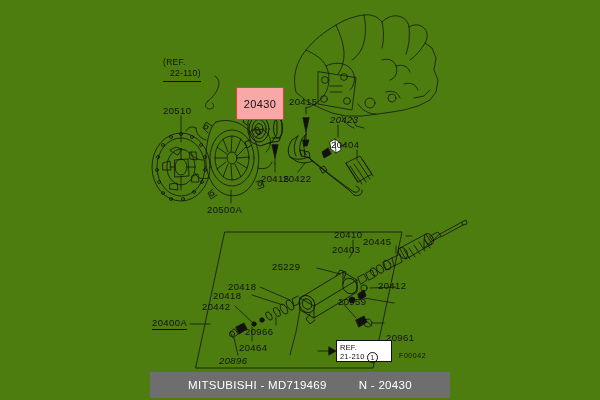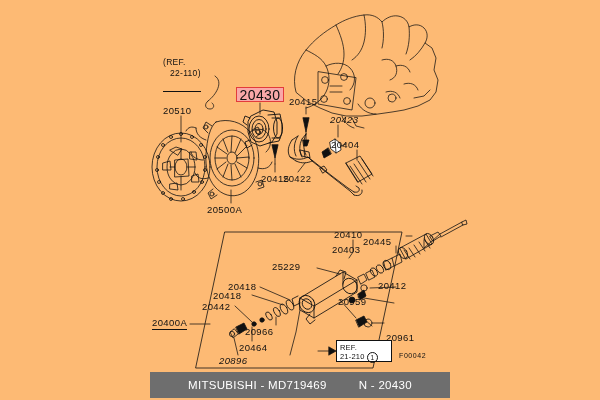--- a/index.html
+++ b/index.html
@@ -4,21 +4,21 @@
 <style>
   html, body {
     margin: 0;
     padding: 0;
     background: #ffffff;
   }
   #screen {
     position: relative;
     width: 600px;
     height: 400px;
-    background: #fdba74;
+    background: #4d7c0f;
     font-family: "Liberation Sans", sans-serif;
     overflow: hidden;
   }
   #diagram-svg {
     position: absolute;
     left: 0;
     top: 0;
     width: 600px;
     height: 400px;
   }
@@ -35,28 +35,28 @@
   .plabel.underlined {
     border-bottom: 1px solid #111111;
     padding-bottom: 1px;
   }
   
   #highlight-label {
     position: absolute;
     left: 236px;
     top: 87px;
     width: 48px;
-    height: 15px;
+    height: 33px;
     background: #f9a8a8;
     border: 1px solid #e23b3b;
     box-sizing: border-box;
     display: flex;
     align-items: center;
     justify-content: center;
-    font-size: 14px;
+    font-size: 11px;
     color: #111111;
     letter-spacing: 0.4px;
     font-family: "Liberation Sans", sans-serif;
   }
   
   .ref-note {
     position: absolute;
     font-size: 8.5px;
     color: #111111;
     line-height: 1.25;
@@ -64,21 +64,21 @@
     white-space: nowrap;
   }
   #ref-22110 {
     left: 163px;
     top: 57px;
   }
   #ref-22110 .ref-l2 {
     display: block;
     padding-left: 7px;
     border-bottom: 1px solid #111111;
-    padding-bottom: 13px;
+    padding-bottom: 3px;
   }
   #ref-21210-box {
     position: absolute;
     left: 336px;
     top: 340px;
     width: 56px;
     height: 22px;
     border: 1.2px solid #111111;
     box-sizing: border-box;
     padding: 2px 0 0 3px;

